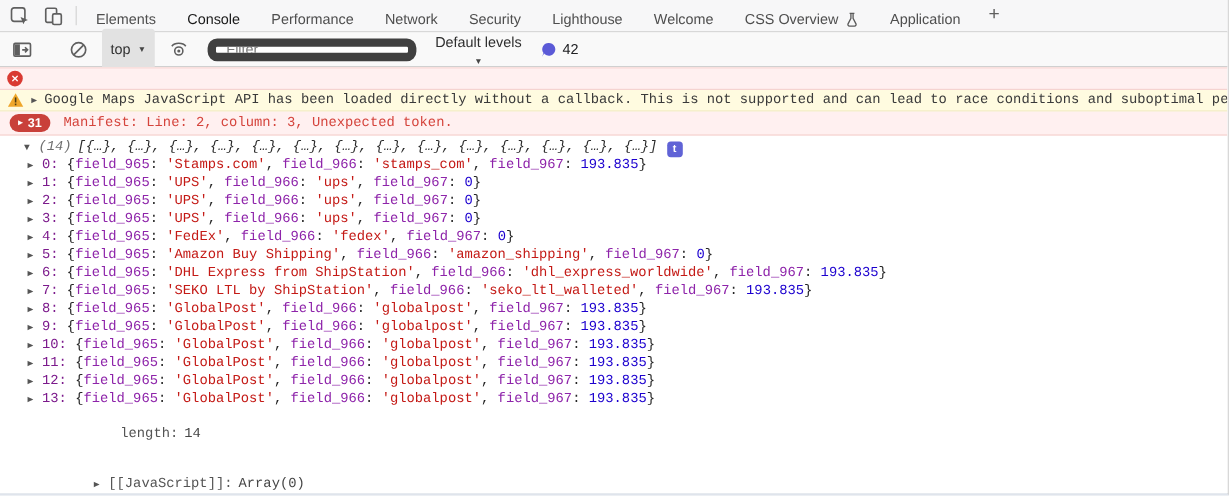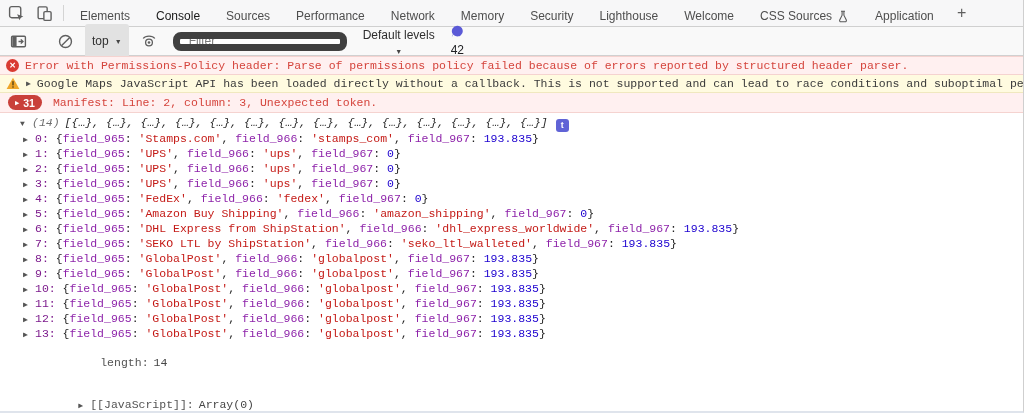--- a/index.html
+++ b/index.html
@@ -52,21 +52,21 @@
     width: 174px; height: 19px; border: 7px solid #404040; border-radius: 8px;
     padding: 0 9px; font-size: 12px; font-family: "Liberation Sans", sans-serif;
     color: #202020; background: #fff; outline: none; margin-left: 4px;
   }
   .filter-input::placeholder { color: #7a7a7a; }
   .levels {
     display: flex; align-items: center; gap: 6px; margin-left: 10px;
     font-size: 12px; color: #2e2e2e; cursor: pointer; flex-direction: column;
   }
   .issues { display: flex; align-items: center; gap: 5px; margin-left: 10px;
-    font-size: 12px; color: #202124; cursor: pointer; flex-direction: column; }
+    font-size: 12px; color: #202124; cursor: pointer; }
 
   
   .console {
     flex: 1; background: #fff; overflow: hidden;
     font-family: "Liberation Mono", "DejaVu Sans Mono", monospace;
     font-size: 11.5px;
   }
   .msg {
     display: flex; align-items: center; gap: 6px;
     padding: 2px 6px; white-space: nowrap; overflow: hidden;
@@ -139,42 +139,36 @@
     </div>
     <div class="vsep"></div>
     <div class="tabs">
         <div class="tab">
           <span>Elements</span>
         </div>
         <div class="tab active">
           <span>Console</span>
         </div>
         <div class="tab">
-          <span>Sources</span>
-        </div>
-        <div class="tab">
           <span>Performance</span>
         </div>
         <div class="tab">
           <span>Network</span>
         </div>
         <div class="tab">
-          <span>Memory</span>
-        </div>
-        <div class="tab">
           <span>Security</span>
         </div>
         <div class="tab">
           <span>Lighthouse</span>
         </div>
         <div class="tab">
           <span>Welcome</span>
         </div>
         <div class="tab">
-          <span>CSS Sources</span>
+          <span>CSS Overview</span>
           <span>
             <svg width="12" height="13" viewBox="0 0 12 13">
               <path d="M4 1.2 h4 M5.1 1.2 v4 L2.7 9.9 c-.4.9.2 1.9 1.2 1.9 h4.2 c1 0 1.6-1 1.2-1.9 L6.9 5.2 v-4" fill="none" stroke="#5a5a5a" stroke-width="1.1"></path>
             </svg>
           </span>
         </div>
         <div class="tab">
           <span>Application</span>
         </div>
       </div>
@@ -225,21 +219,20 @@
         </svg>
       </span>
       <span>42</span>
     </div>
   </div>
 
   <div class="console">
 
     <div class="msg error">
       <span class="err-ico">✕</span>
-      <span class="msg-text">Error with Permissions-Policy header: Parse of permissions policy failed because of errors reported by structured header parser.</span>
     </div>
 
     <div class="msg warn">
       <span>
         <svg width="14" height="13" viewBox="0 0 14 13">
           <path d="M7 0.8 L13.4 12 H0.6 Z" fill="#efa62a"></path>
           <rect x="6.35" y="4.2" width="1.3" height="4.2" fill="#4d3b12"></rect>
           <rect x="6.35" y="9.3" width="1.3" height="1.4" fill="#4d3b12"></rect>
         </svg>
       </span>

